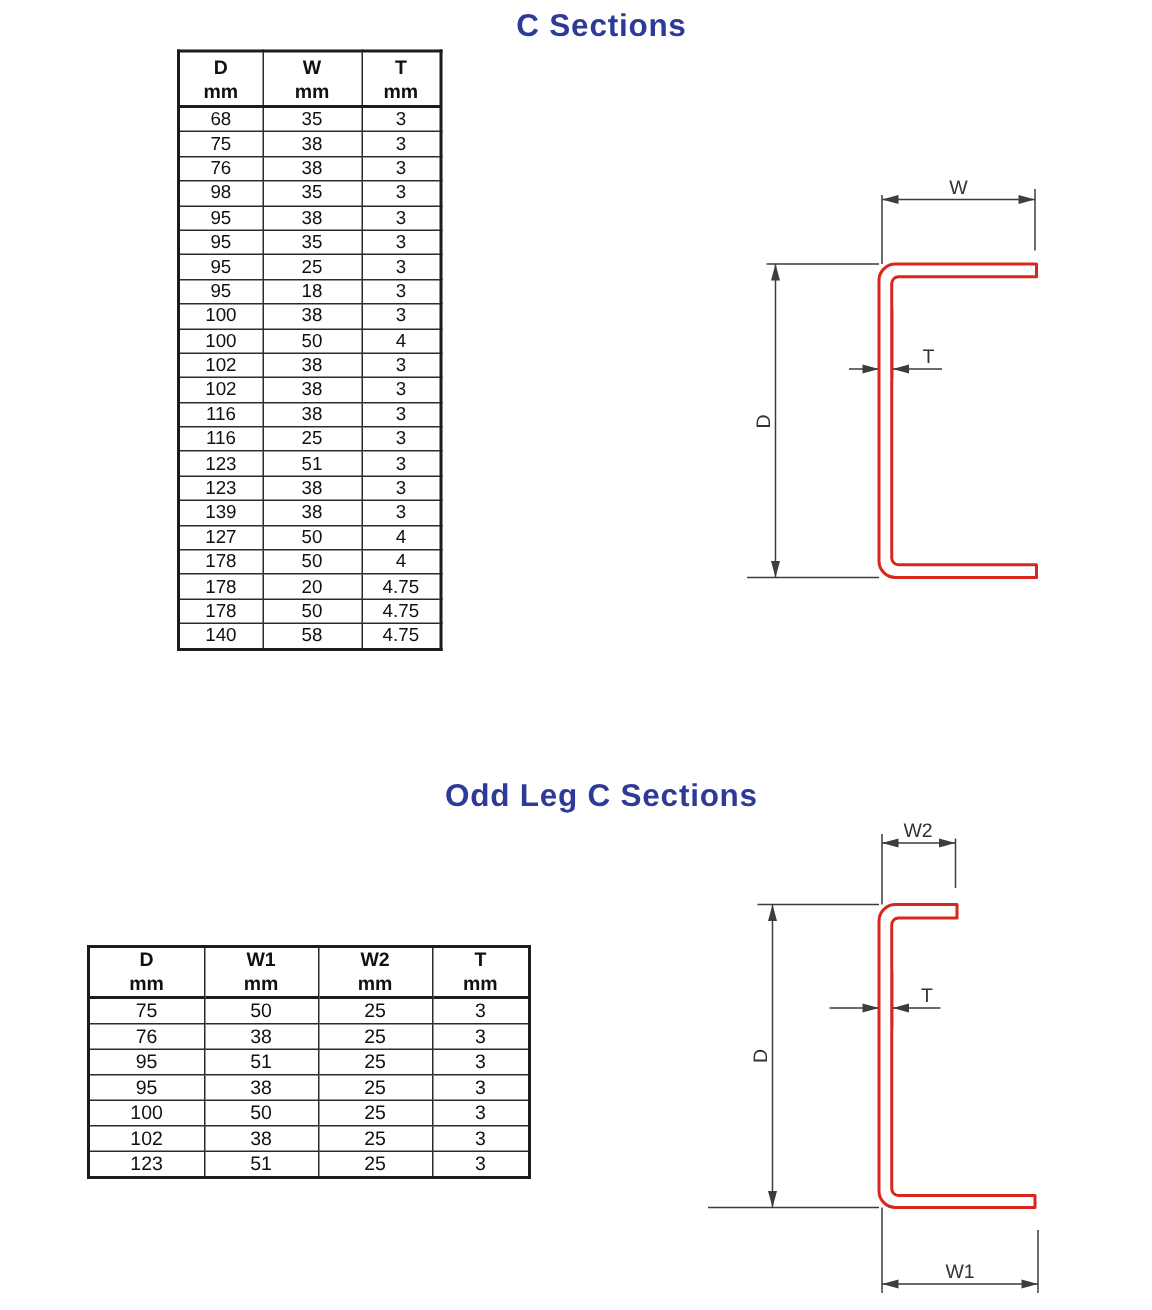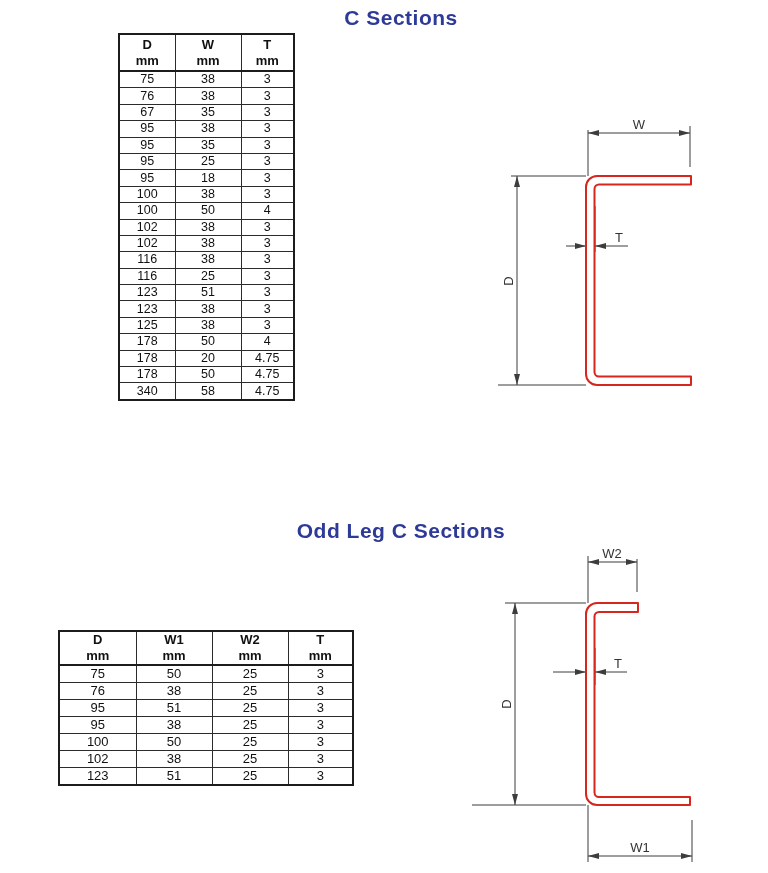--- a/index.html
+++ b/index.html
@@ -59,31 +59,36 @@
             <div>mm</div>
           </th>
           <th>
             <div>T</div>
             <div>mm</div>
           </th>
         </tr>
       </thead>
       <tbody>
         <tr>
+          <td>68</td>
+          <td>35</td>
+          <td>3</td>
+        </tr>
+        <tr>
           <td>75</td>
           <td>38</td>
           <td>3</td>
         </tr>
         <tr>
           <td>76</td>
           <td>38</td>
           <td>3</td>
         </tr>
         <tr>
-          <td>67</td>
+          <td>98</td>
           <td>35</td>
           <td>3</td>
         </tr>
         <tr>
           <td>95</td>
           <td>38</td>
           <td>3</td>
         </tr>
         <tr>
           <td>95</td>
@@ -134,41 +139,46 @@
           <td>123</td>
           <td>51</td>
           <td>3</td>
         </tr>
         <tr>
           <td>123</td>
           <td>38</td>
           <td>3</td>
         </tr>
         <tr>
-          <td>125</td>
-          <td>38</td>
-          <td>3</td>
+          <td>139</td>
+          <td>38</td>
+          <td>3</td>
+        </tr>
+        <tr>
+          <td>127</td>
+          <td>50</td>
+          <td>4</td>
         </tr>
         <tr>
           <td>178</td>
           <td>50</td>
           <td>4</td>
         </tr>
         <tr>
           <td>178</td>
           <td>20</td>
           <td>4.75</td>
         </tr>
         <tr>
           <td>178</td>
           <td>50</td>
           <td>4.75</td>
         </tr>
         <tr>
-          <td>340</td>
+          <td>140</td>
           <td>58</td>
           <td>4.75</td>
         </tr>
       </tbody>
     </table>
 </div>
 
 <svg class="abs" style="left:490px;top:105px;" width="280" height="295" viewBox="490 105 280 295">
 
   <g>

